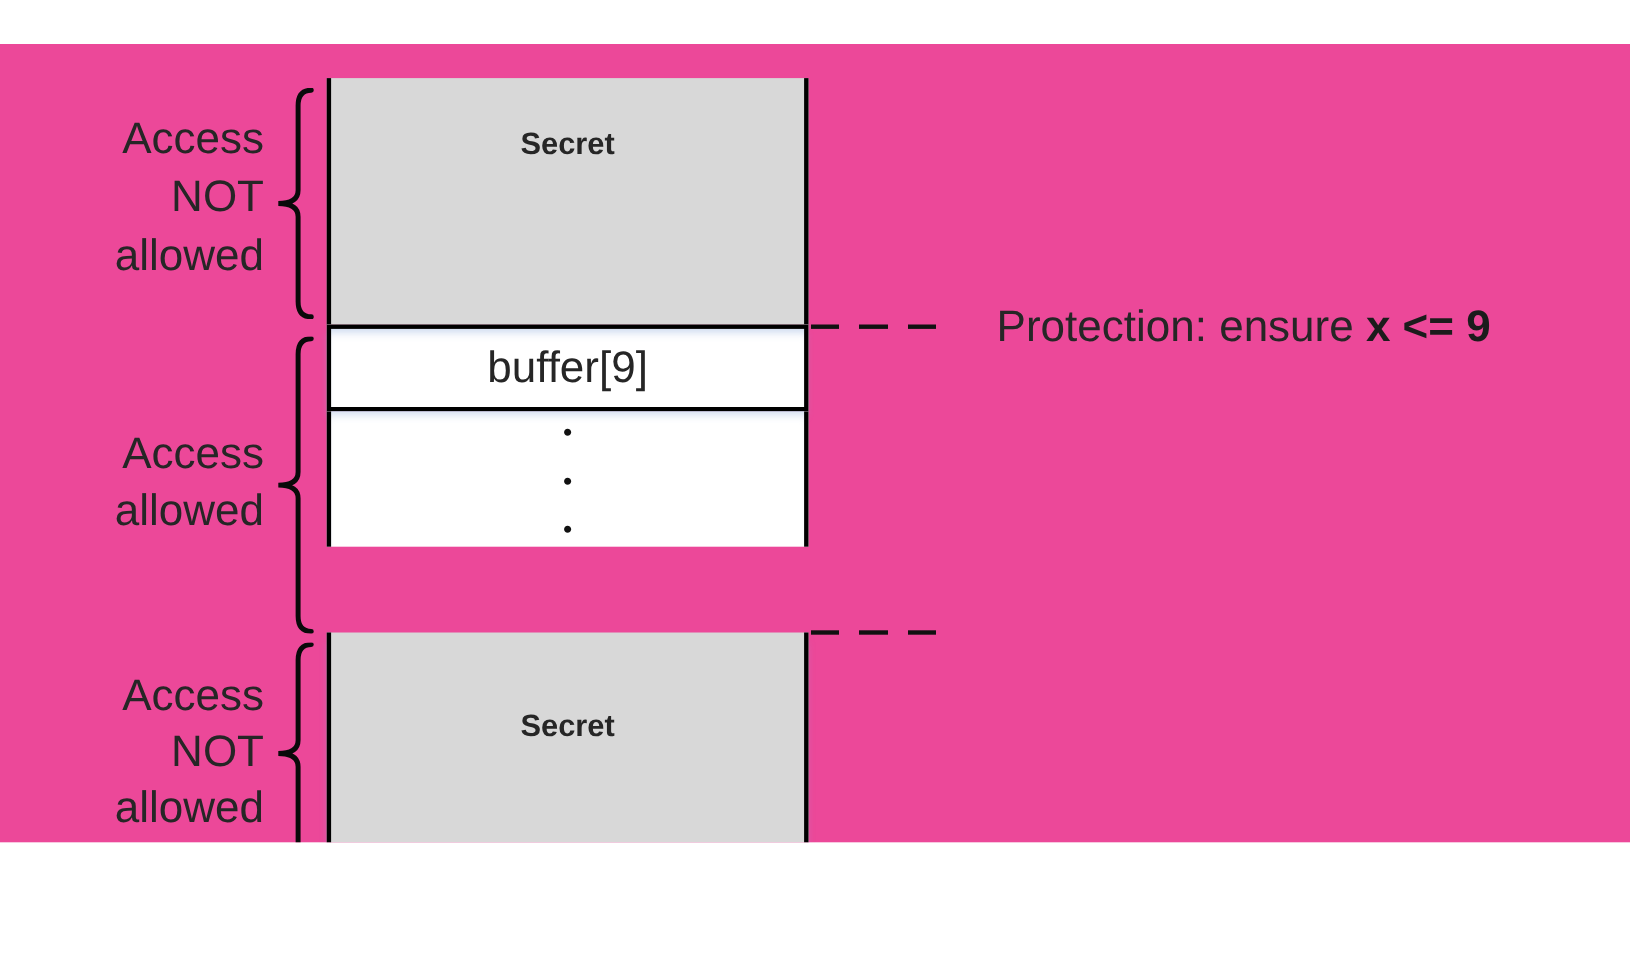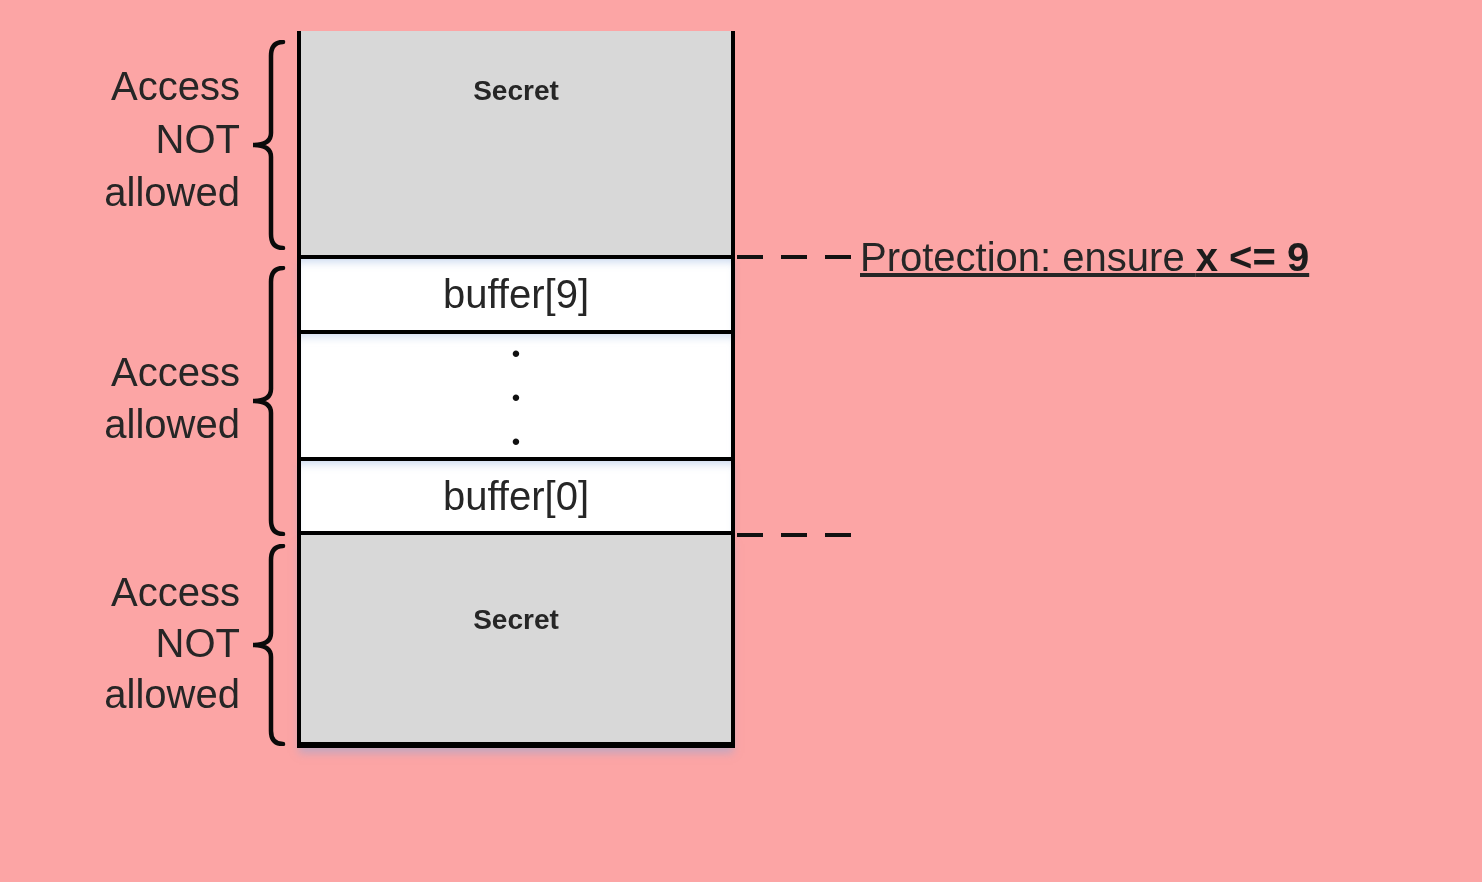--- a/index.html
+++ b/index.html
@@ -1,19 +1,20 @@
 <!DOCTYPE html>
 <html><head>
 <meta charset="utf-8">
 <style>
   html,body { margin:0; padding:0; background:#ffffff; }
   .canvas {
-    position:relative; width:1482px; height:882px;
-    background:#fca5a5; overflow:hidden;
+    position:relative; width:1482px; height:726px;
+    background:#ec4899; overflow:hidden;
     font-family:"Liberation Sans", sans-serif;
+    margin-top:40px;
   }
   
   .cell { position:absolute; box-sizing:border-box; }
   .secret {
     background:#d8d8d8;
     border-left:4px solid #000; border-right:4px solid #000;
   }
   #secret-top  { left:297px; top:31px;  width:438px; height:224px; }
   #secret-bottom {
     left:297px; top:535px; width:438px; height:213px;
@@ -45,22 +46,22 @@
   #secret-bottom .secret-label { padding-top:69px; }
   .buffer-label { font-size:40px; color:#262626; }
   
   .dash-line {
     position:absolute; height:4px; width:122px;
     background:repeating-linear-gradient(90deg,#111 0 26px,transparent 26px 44px);
   }
   #dash-top    { left:737px; top:255px; }
   #dash-bottom { left:737px; top:533px; }
   .protection {
-    position:absolute; left:860px; white-space:nowrap;
-    font-size:40px; color:#262626; line-height:48px;text-decoration:underline;
+    position:absolute; left:906px; white-space:nowrap;
+    font-size:40px; color:#262626; line-height:48px;
   }
   .protection b { font-weight:700; color:#1c1c1c; }
   #protection-top    { top:233px; }
   #protection-bottom { top:515px; }
   
   .access-group {
     position:absolute; left:40px; width:200px; text-align:right;
     font-size:40px; color:#262626;
   }
   #access-top    { top:60px;  line-height:53px; }
@@ -114,23 +115,20 @@
   <div class="cell white-cell" id="buffer9">
     <span class="buffer-label">buffer[9]</span>
   </div>
 
   <div class="cell" id="dots-region">
     <span class="dot">•</span>
     <span class="dot">•</span>
     <span class="dot">•</span>
   </div>
 
-  <div class="cell white-cell" id="buffer0">
-    <span class="buffer-label">buffer[0]</span>
-  </div>
 
   <div class="cell secret" id="secret-bottom">
     <span class="secret-label">Secret</span>
   </div>
 
   <div class="dash-line" id="dash-top"></div>
   <div class="dash-line" id="dash-bottom"></div>
 
   <div class="protection" id="protection-top">
     <span>Protection: ensure </span><b>x &lt;= 9</b>

